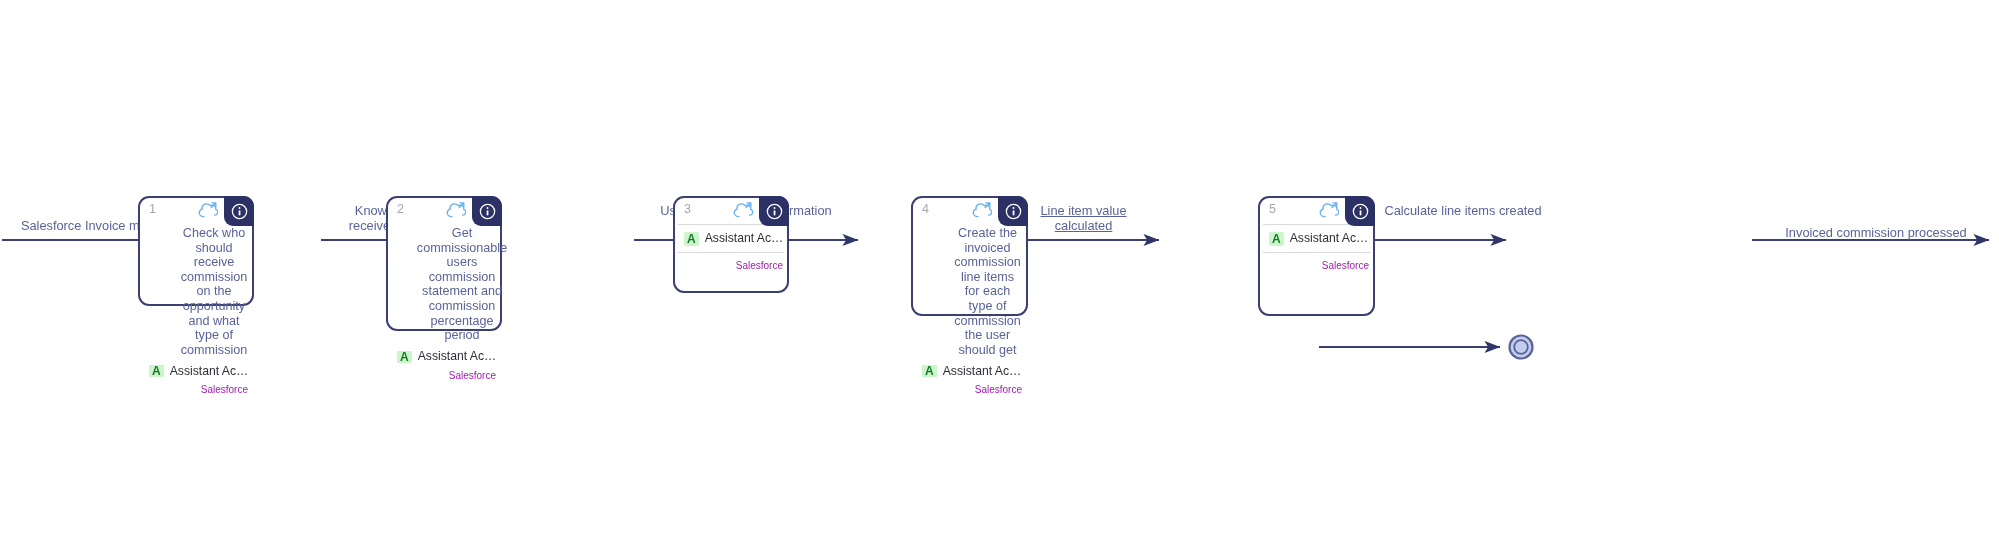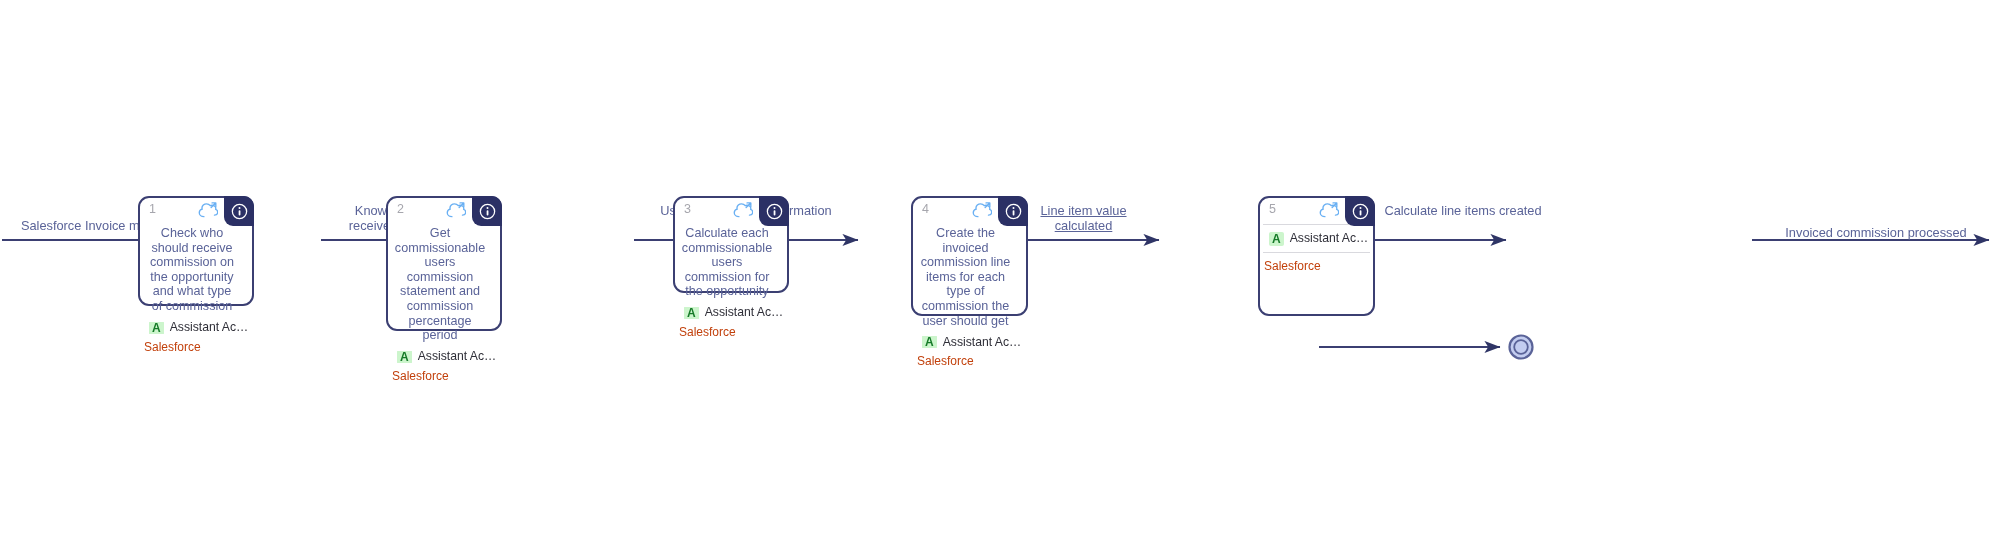--- a/index.html
+++ b/index.html
@@ -74,20 +74,21 @@
   .card-body {
     flex: 1 1 auto;
     padding: 2px 15px 8px 7px;
     font-size: 12.6px;
     line-height: 14.6px;
     color: #5a6398;
     text-align: center;
     display: flex;
     align-items: flex-start;
     justify-content: center;
+    margin-left: 44px;
   }
   .card-sep {
     height: 1px;
     background: #d9d9de;
     margin: 0 3px;
   }
   .card-actor {
     display: flex;
     align-items: center;
     gap: 6px;
@@ -103,24 +104,24 @@
     background: #ccf5cc;
     color: #157a27;
     font-weight: bold;
     font-size: 12px;
     line-height: 14px;
     padding: 0px 3px;
     border-radius: 2px;
   }
   .card-source {
     padding: 6px 4px 7px 4px;
-    font-size: 12px;
+    font-size: 10px;
     line-height: 14px;
-    color: #c2410c;
-    text-align: left;
+    color: #a21caf;
+    text-align: right;
   }
 
   
   .edge-label {
     position: absolute;
     font-size: 12.8px;
     line-height: 15.2px;
     color: #5a6398;
     text-align: center;
     white-space: pre-line;
@@ -239,21 +240,20 @@
         </svg>
       </span>
       <span class="info-badge">
         <svg viewBox="0 0 20 20" width="17" height="17">
           <circle cx="10" cy="10" r="8.4" fill="none" stroke="#ffffff" stroke-width="1.5"></circle>
           <circle cx="10" cy="5.9" r="1.15" fill="#ffffff"></circle>
           <rect x="9" y="8.4" width="2.1" height="6.2" rx="1" fill="#ffffff"></rect>
         </svg>
       </span>
     </div>
-    <div class="card-body">Calculate each commissionable users commission for the opportunity</div>
     <div class="card-sep"></div>
     <div class="card-actor">
       <span class="actor-badge">A</span>
       <span>Assistant Ac…</span>
     </div>
     <div class="card-sep"></div>
     <div class="card-source">Salesforce</div>
   </div>
 
   <div class="node-card" style="left:911px; top:196px; width:117px; height:120px;">

